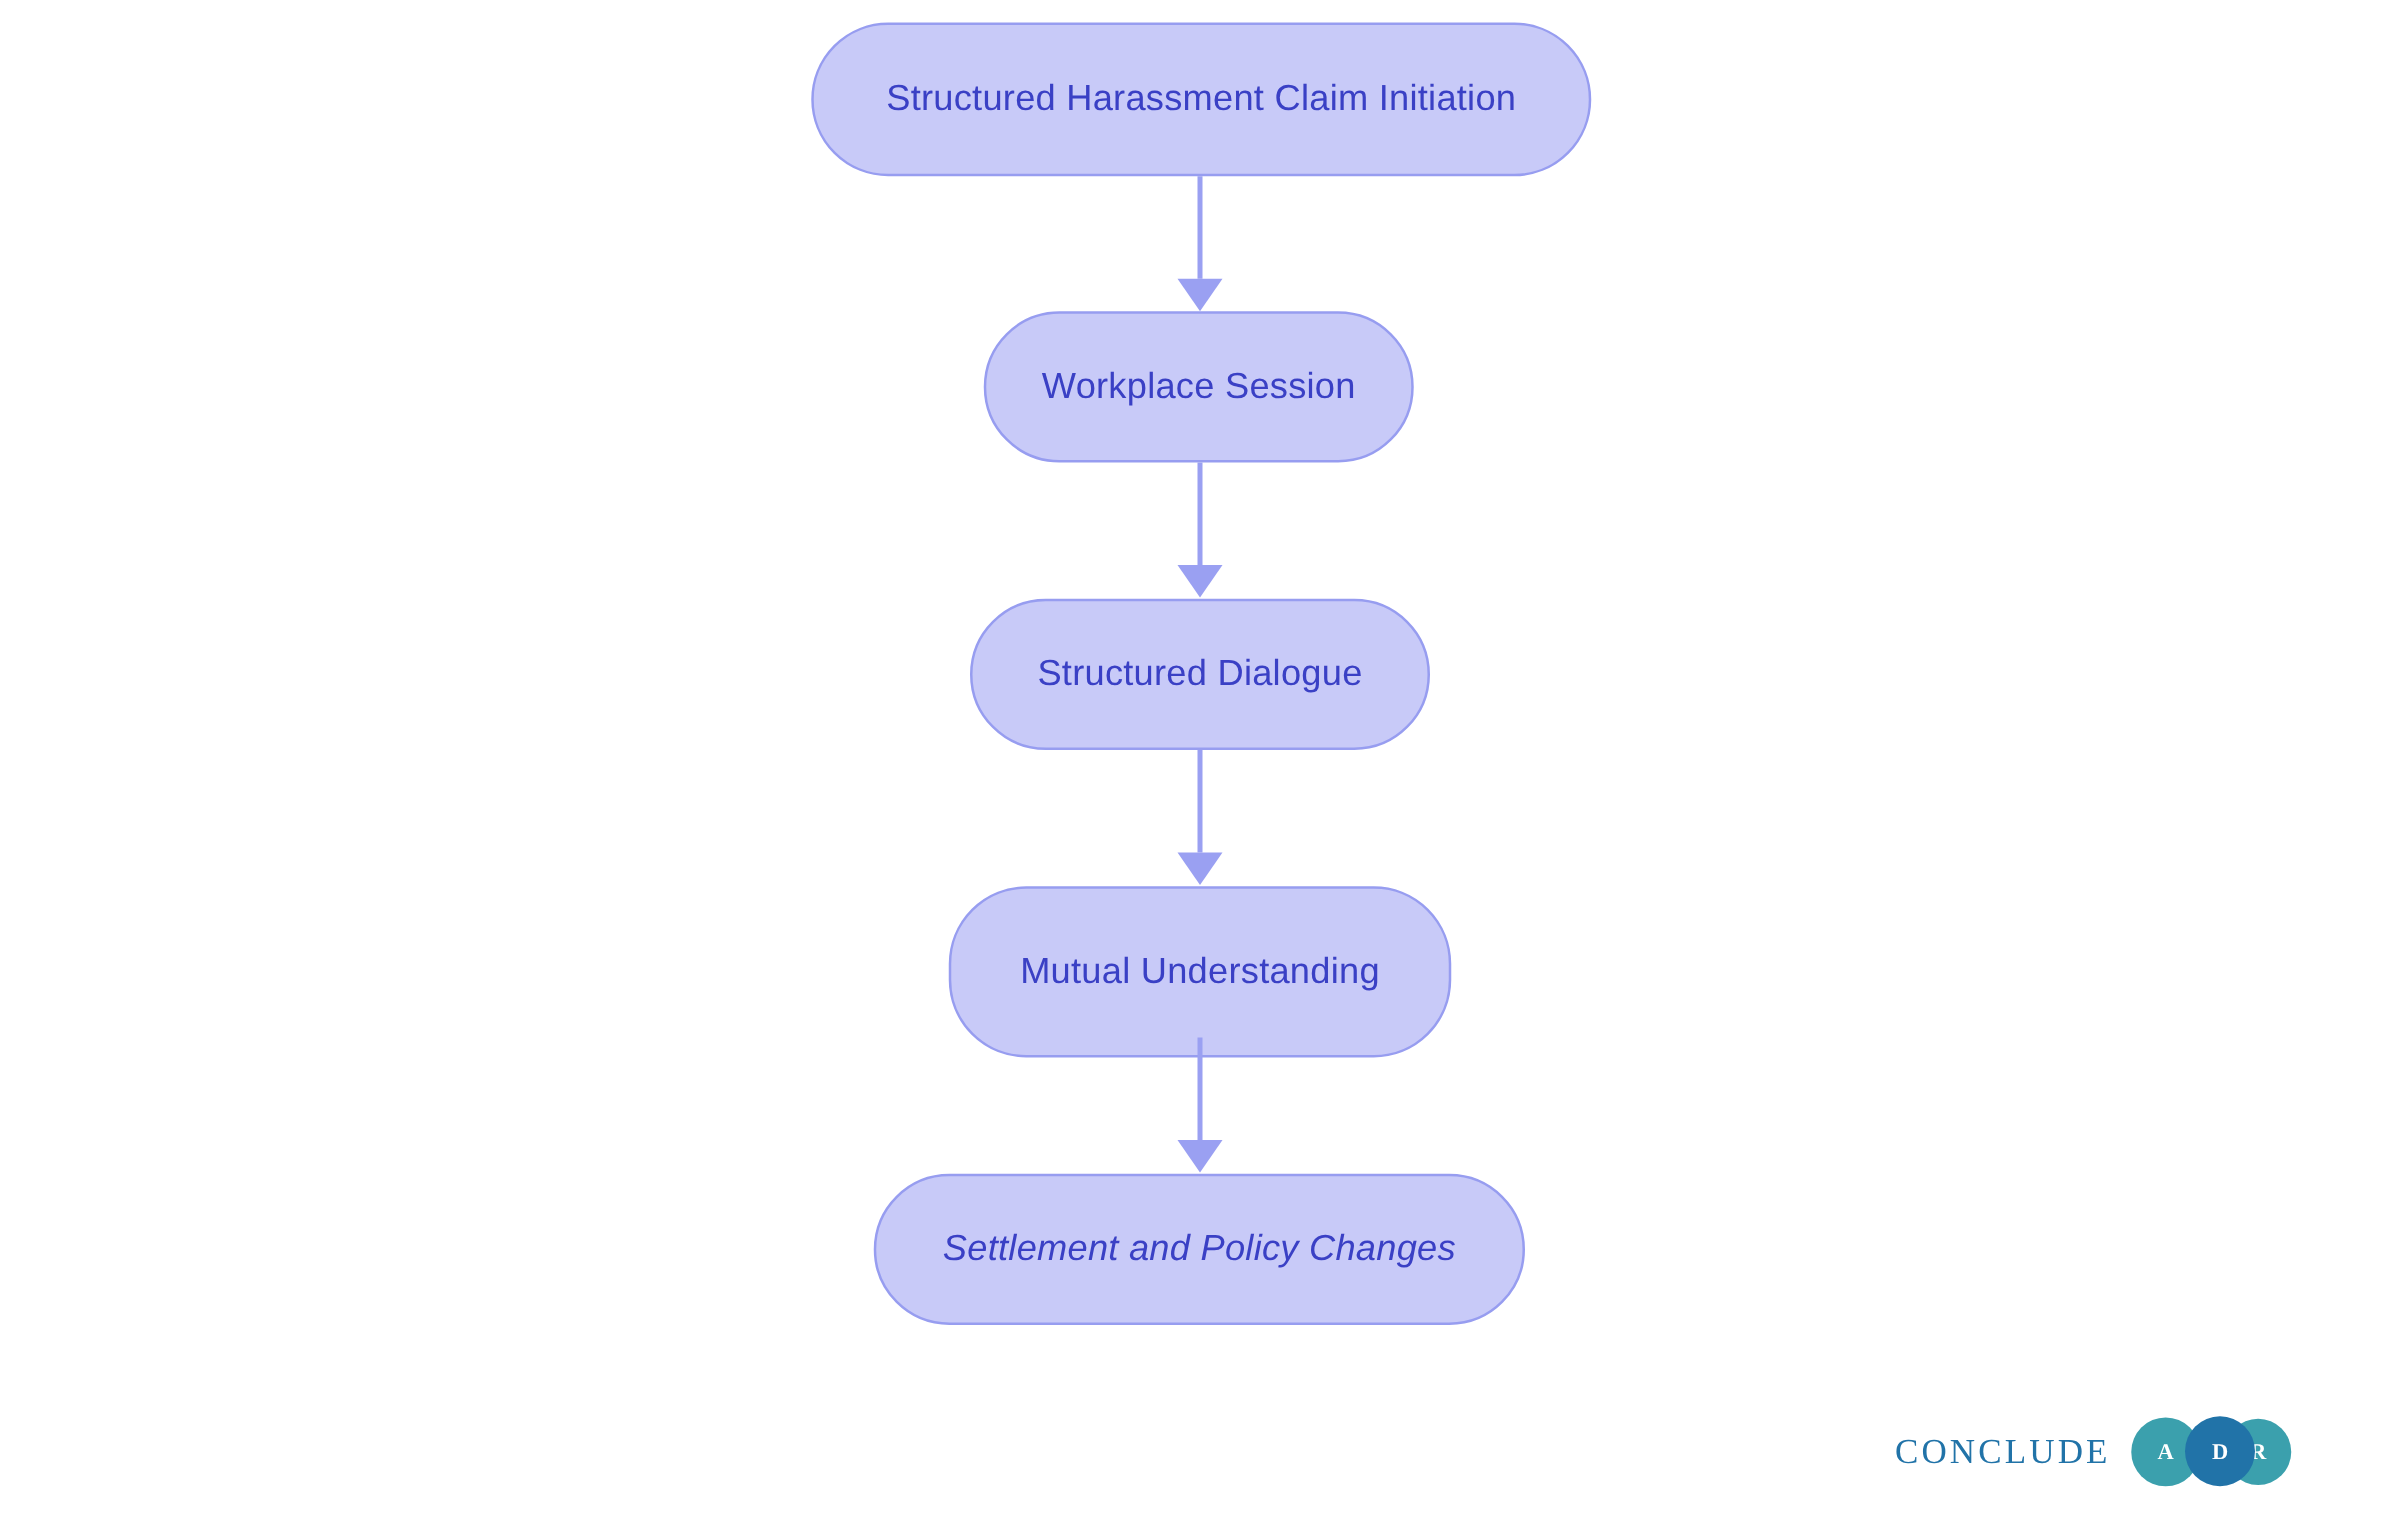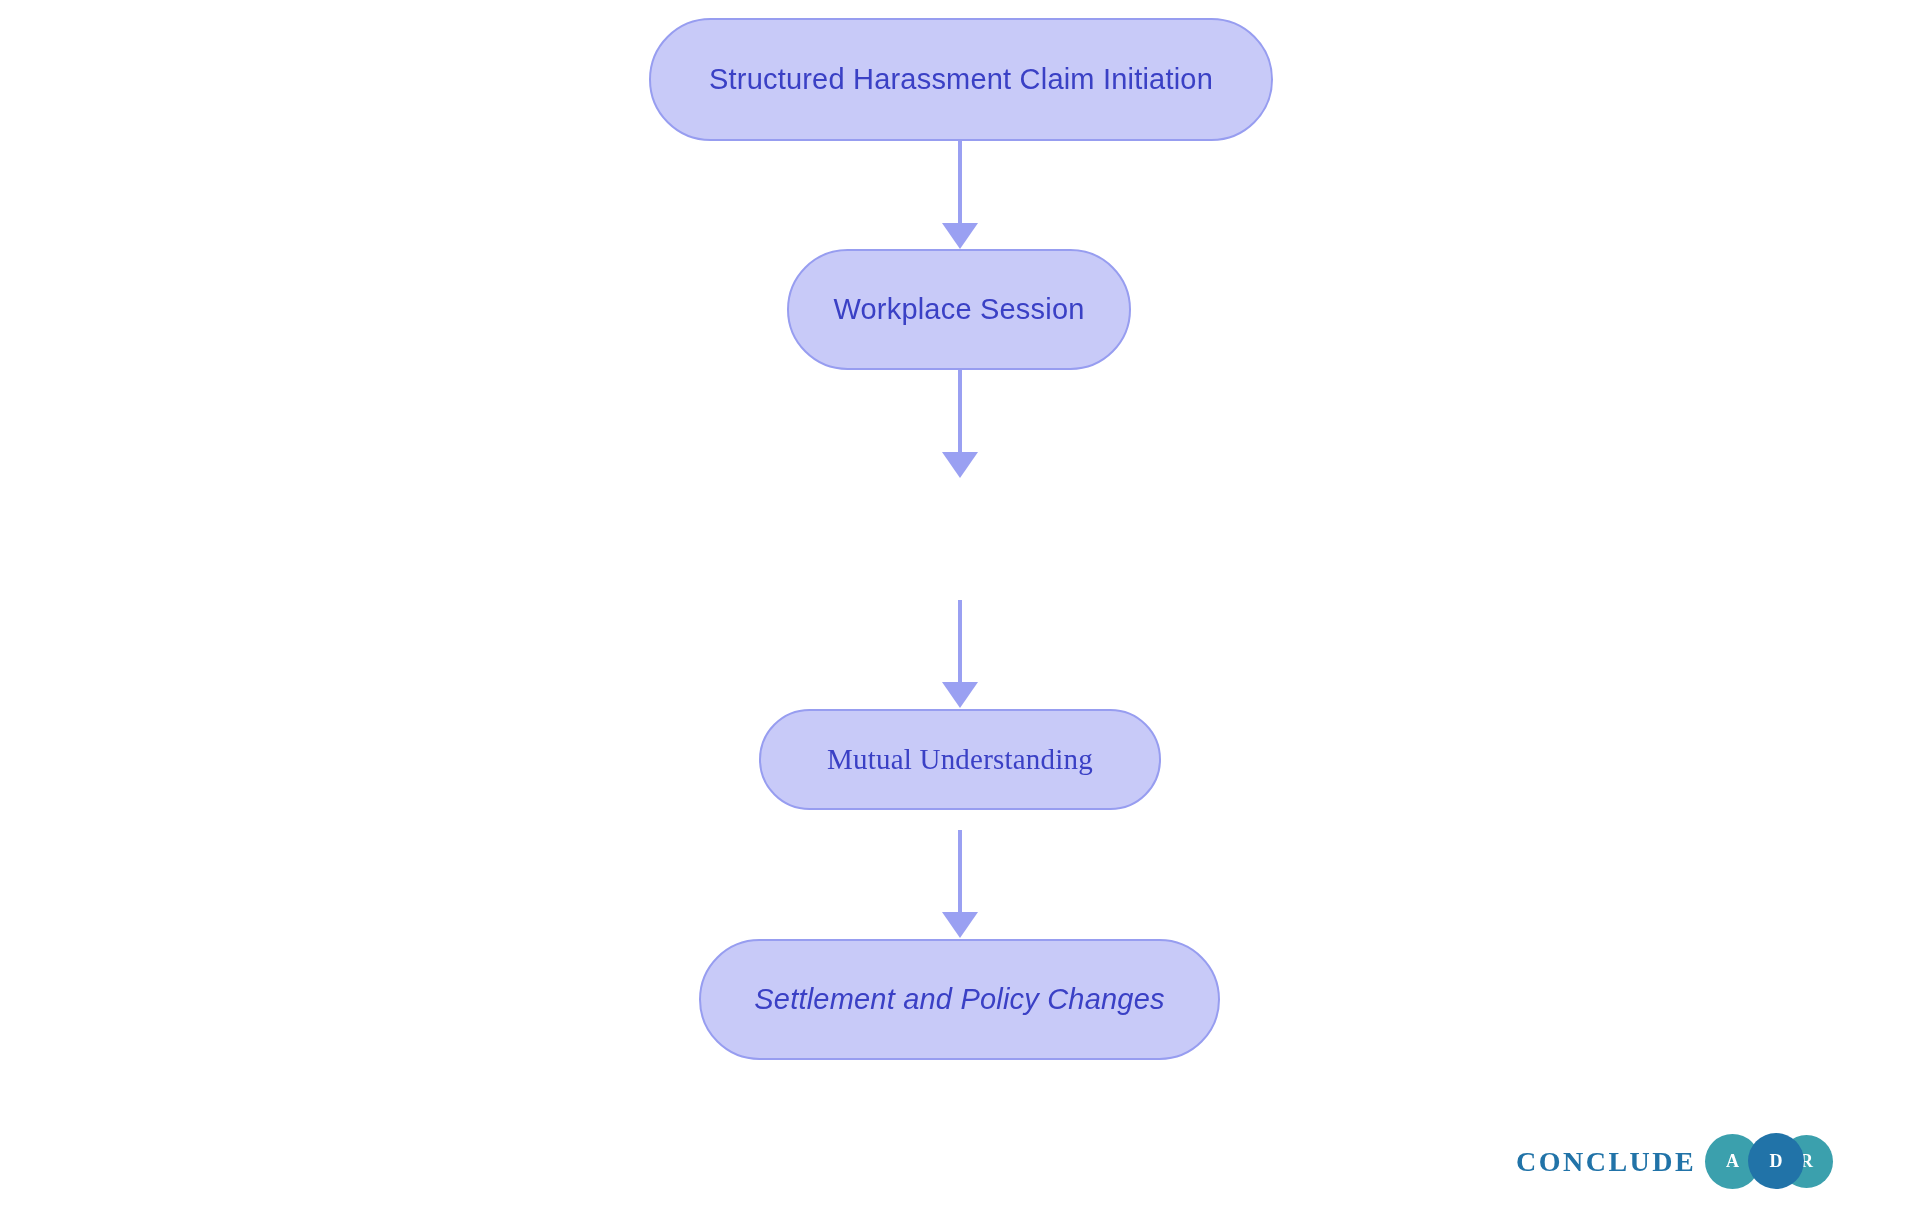--- a/index.html
+++ b/index.html
@@ -27,21 +27,21 @@
     align-items: center;
     justify-content: center;
     color: var(--node-text, #3a40c5);
     font-size: 29px;
     letter-spacing: 0.2px;
     white-space: nowrap;
   }
   .n1 { left: 649px; top:  18px; width: 624px; height: 123px; }
   .n2 { left: 787px; top: 249px; width: 344px; height: 121px; }
   .n3 { left: 776px; top: 479px; width: 368px; height: 121px; }
-  .n4 { left: 759px; top: 709px; width: 402px; height: 101px; font-family: Liberation Serif, serif; }
+  .n4 { left: 759px; top: 709px; width: 402px; height: 137px; }
   .n5 { left: 699px; top: 939px; width: 521px; height: 121px; font-style: italic; }
 
   
   .arrow {
     position: absolute;
     left: 958px;
     width: 4px;
     height: 82px;
     background: var(--arrow, #9aa0f2);
   }
@@ -67,21 +67,21 @@
     left: 1516px;
     top: 1130px;
     width: 330px;
     height: 62px;
   }
   .wordmark {
     position: absolute;
     left: 0;
     top: 16px;
     font-family: "Liberation Serif", serif;
-    font-weight: bold;
+    font-weight: normal;
     font-size: 28px;
     letter-spacing: 2.5px;
     color: var(--logo-blue, #2173a8);
   }
   .badge {
     position: absolute;
     border-radius: 50%;
     display: flex;
     align-items: center;
     justify-content: center;
@@ -100,20 +100,21 @@
 <div class="canvas">
 
   <div class="node n1">Structured Harassment Claim Initiation</div>
 
   <div class="arrow a1"></div>
 
   <div class="node n2">Workplace Session</div>
 
   <div class="arrow a2"></div>
 
+  <div class="node n3">Structured Dialogue</div>
 
   <div class="arrow a3"></div>
 
   <div class="node n4">Mutual Understanding</div>
 
   <div class="arrow a4"></div>
 
   <div class="node n5">Settlement and Policy Changes</div>
 
   <div class="logo">

